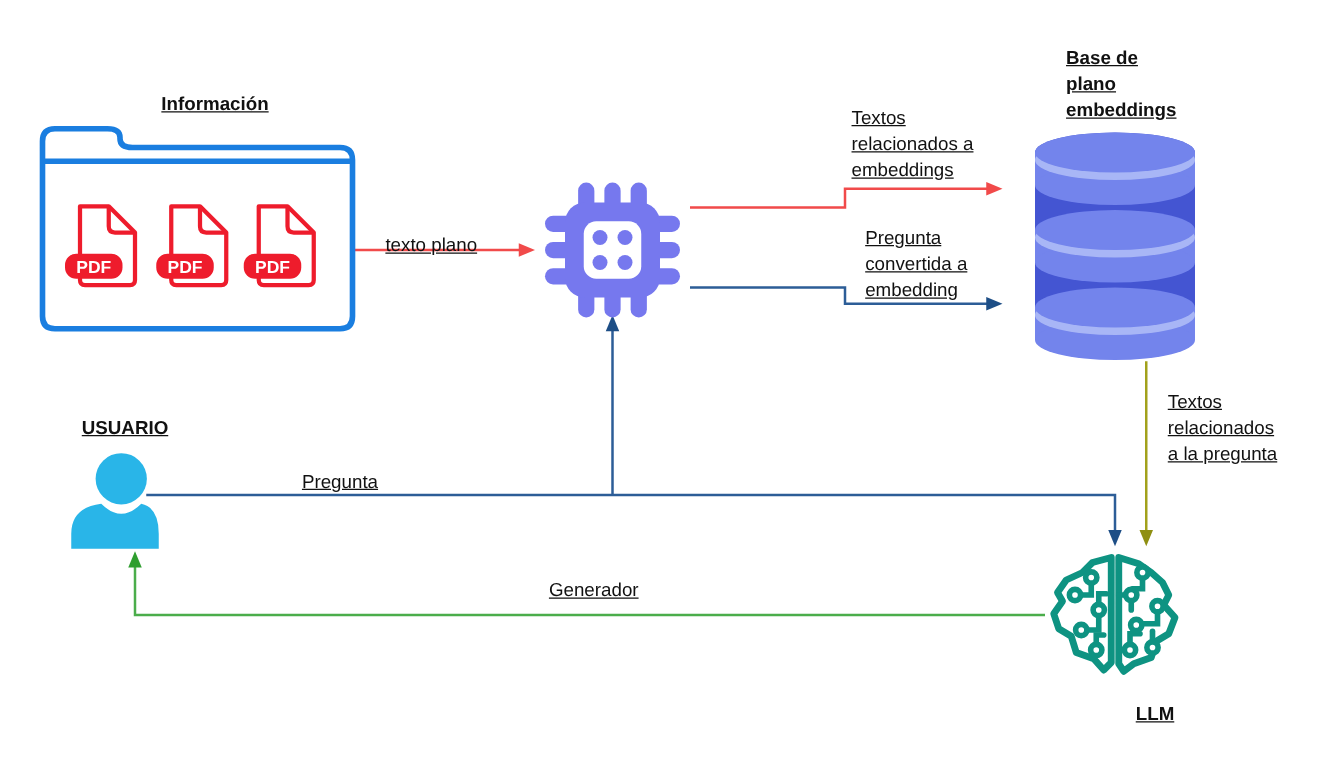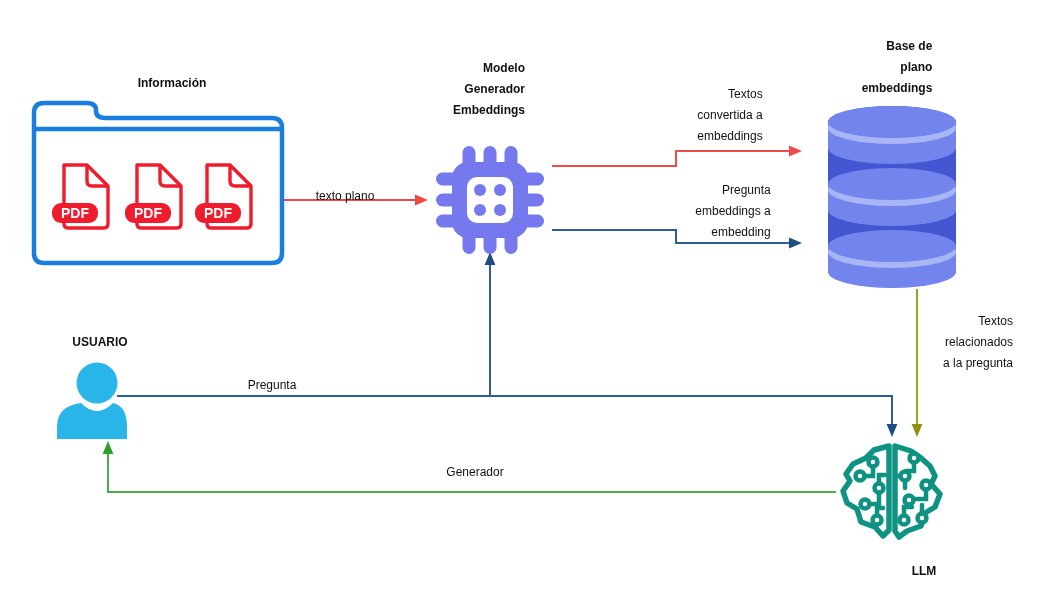--- a/index.html
+++ b/index.html
@@ -7,25 +7,26 @@
     position:relative;
     width:1054px;height:615px;
     background:#ffffff;
     font-family:"Liberation Sans", sans-serif;
     overflow:hidden;
   }
   .abs{position:absolute;}
   .lbl{
     position:absolute;
     transform:translateX(-50%);
-    text-align:right;
-    font-size:12px;
+    text-align:left;
+    font-size:15px;
     line-height:21px;
     color:#111;
     white-space:nowrap;
+    text-decoration:underline;
   }
   .bold{font-weight:700;}
   svg{display:block;}
 </style>
 </head>
 <body>
 
 <div class="canvas">
 
   <svg class="abs" style="left:0;top:0" width="1054" height="615" viewBox="0 0 1054 615">
@@ -155,25 +156,20 @@
       <circle cx="71" cy="59" r="4.5"></circle>
       <circle cx="84" cy="77" r="4.5"></circle>
       <circle cx="66" cy="79" r="4.5"></circle>
     </g>
   </svg>
 
   <div class="lbl bold" style="left:172px;top:73px">
     <div>Información</div>
   </div>
 
-  <div class="lbl bold" style="left:489px;top:58px">
-    <div>Modelo</div>
-    <div>Generador</div>
-    <div>Embeddings</div>
-  </div>
 
   <div class="lbl bold" style="left:897px;top:36px">
     <div>Base de</div>
     <div>plano</div>
     <div>embeddings</div>
   </div>
 
   <div class="lbl bold" style="left:100px;top:332px">
     <div>USUARIO</div>
   </div>
@@ -181,27 +177,27 @@
   <div class="lbl bold" style="left:924px;top:561px">
     <div>LLM</div>
   </div>
 
   <div class="lbl" style="left:345px;top:186px">
     <div>texto plano</div>
   </div>
 
   <div class="lbl" style="left:730px;top:84px">
     <div>Textos</div>
-    <div>convertida a</div>
+    <div>relacionados a</div>
     <div>embeddings</div>
   </div>
 
   <div class="lbl" style="left:733px;top:180px">
     <div>Pregunta</div>
-    <div>embeddings a</div>
+    <div>convertida a</div>
     <div>embedding</div>
   </div>
 
   <div class="lbl" style="left:272px;top:375px">
     <div>Pregunta</div>
   </div>
 
   <div class="lbl" style="left:978px;top:311px">
     <div>Textos</div>
     <div>relacionados</div>

